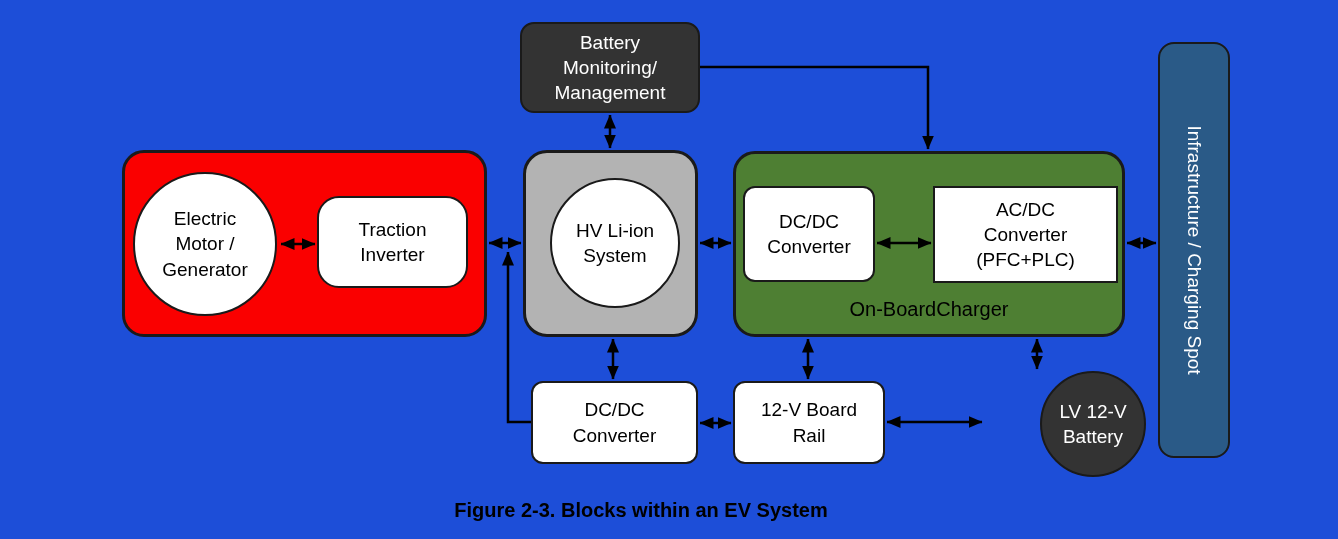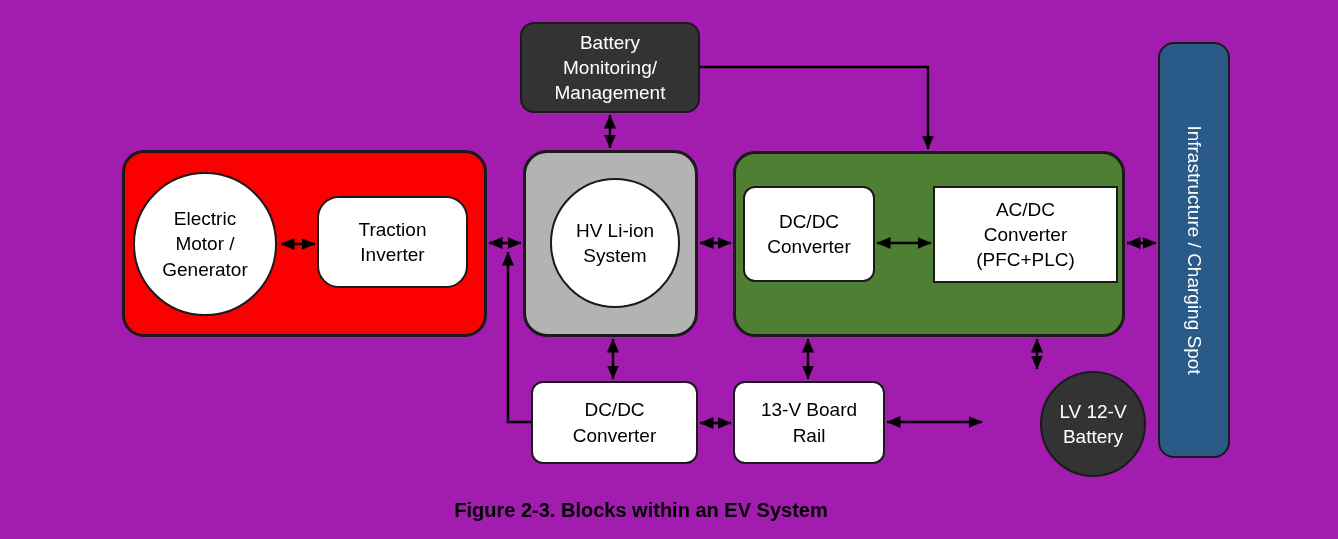--- a/index.html
+++ b/index.html
@@ -1,20 +1,20 @@
 <!DOCTYPE html>
 <html><head>
 <meta charset="utf-8">
 <style>
   html, body { margin: 0; padding: 0; background: #ffffff; }
   #canvas {
     position: relative;
     width: 1338px;
     height: 539px;
-    background: #a21caf;
+    background: #1d4ed8;
     font-family: "Liberation Sans", sans-serif;
     overflow: hidden;
   }
   .block {
     position: absolute;
     box-sizing: border-box;
     border: 3px solid #1a1a1a;
     display: flex;
     align-items: center;
     justify-content: center;
@@ -95,32 +95,33 @@
   <div class="block green-group" style="left:733px; top:151px; width:392px; height:186px;"></div>
   <div class="block white-box" style="left:743px; top:186px; width:132px; height:96px; border-radius:12px;">
     <span class="block-label">DC/DC
 Converter</span>
   </div>
   <div class="block white-box" style="left:933px; top:186px; width:185px; height:97px; border-radius:0;">
     <span class="block-label">AC/DC
 Converter
 (PFC+PLC)</span>
   </div>
+  <div class="obc-inline-label">On-BoardCharger</div>
 
   <div class="block blue-group" style="left:1158px; top:42px; width:72px; height:416px;"></div>
   <div class="vertical-label">Infrastructure / Charging Spot</div>
 
 
   <div class="block white-box" style="left:531px; top:381px; width:167px; height:83px; border-radius:12px;">
     <span class="block-label">DC/DC
 Converter</span>
   </div>
 
   <div class="block white-box" style="left:733px; top:381px; width:152px; height:83px; border-radius:12px;">
-    <span class="block-label">13-V Board
+    <span class="block-label">12-V Board
 Rail</span>
   </div>
 
   <div class="block circle dark" style="left:1040px; top:371px; width:106px; height:106px; border-width:2.5px;">
     <span class="block-label">LV 12-V
 Battery</span>
   </div>
 
   <div class="caption">Figure 2-3. Blocks within an EV System</div>
 

